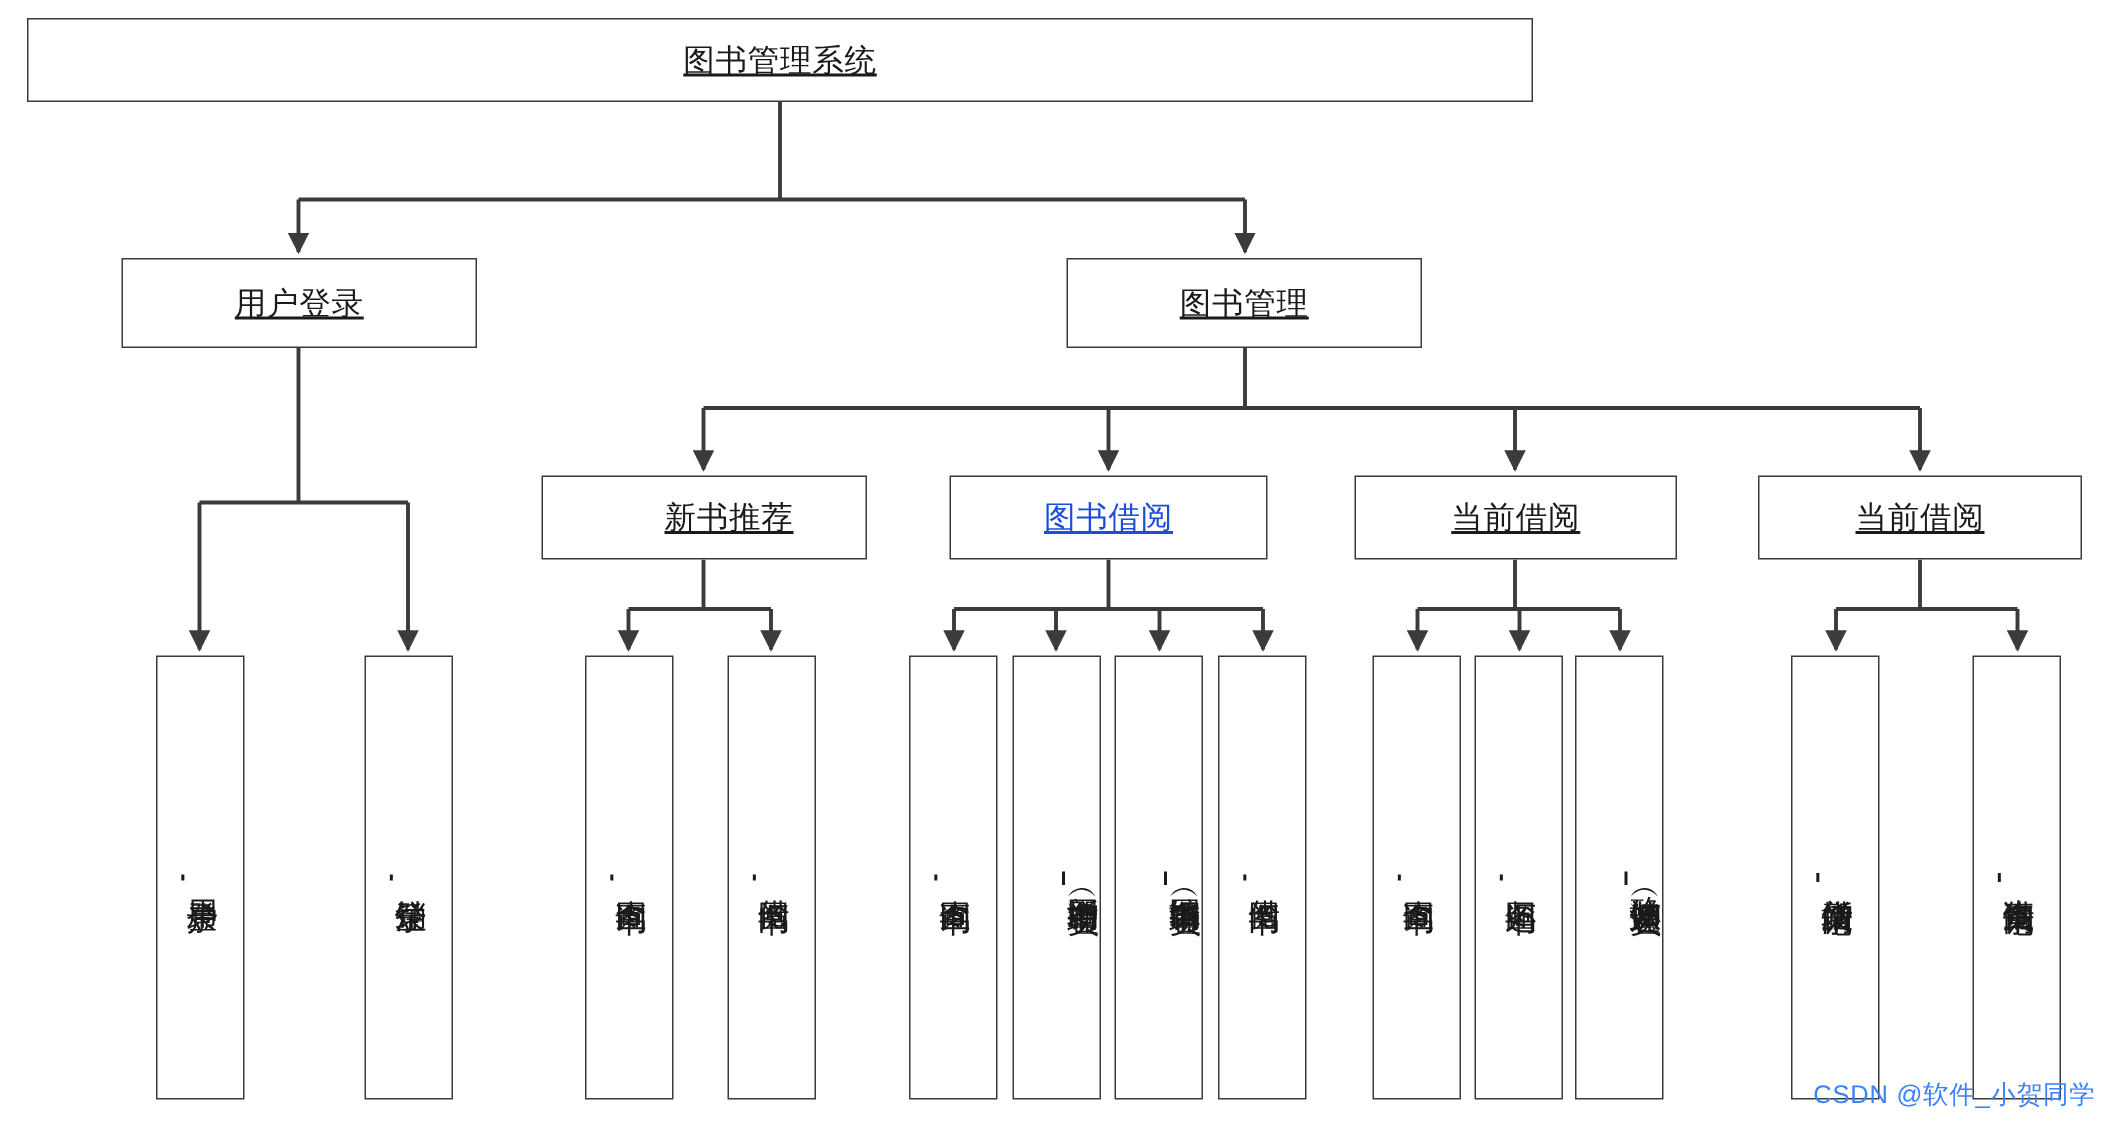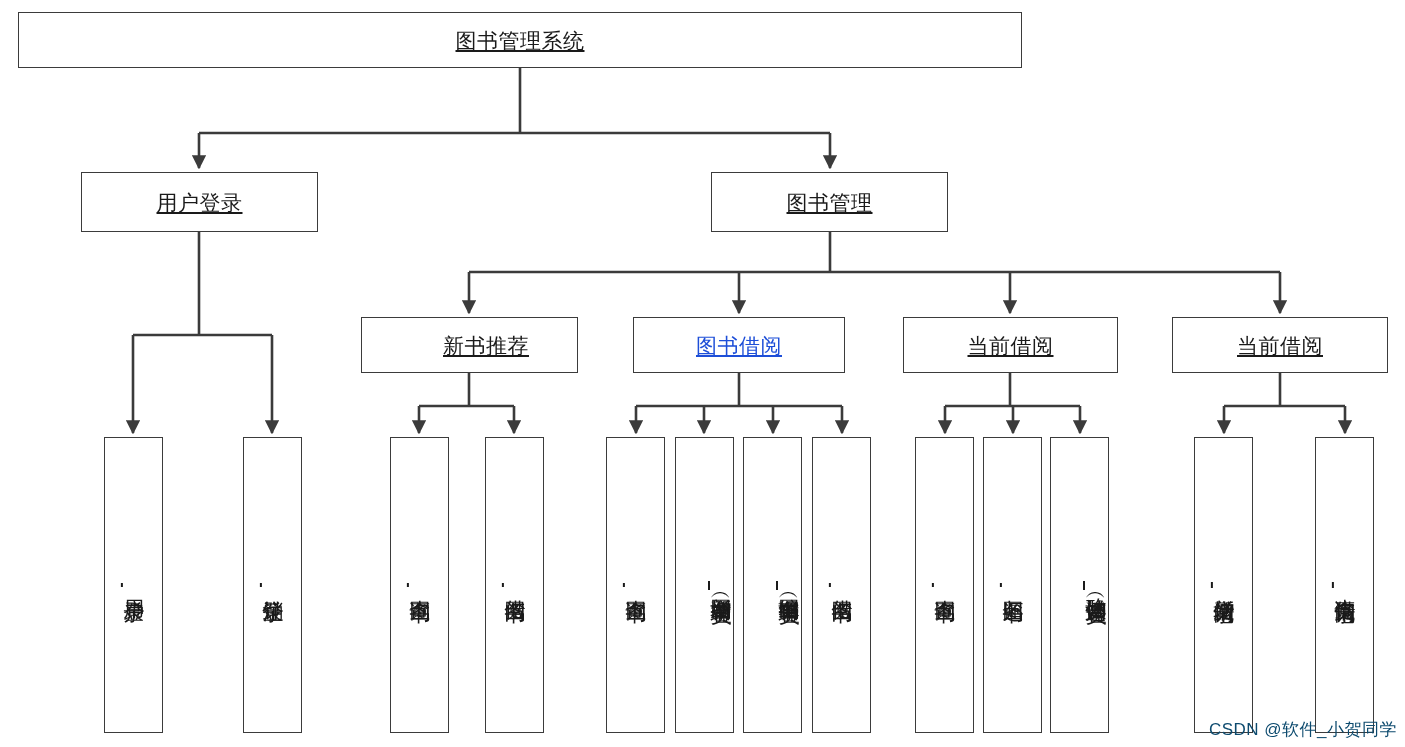--- a/index.html
+++ b/index.html
@@ -183,15 +183,15 @@
   <div class="node vertical align-top" style="left: 1050px; top: 437px; width: 59px; height: 296px; border-color: rgb(59, 59, 59); color: rgb(26, 26, 26); background: rgb(255, 255, 255);">
     <span class="node-label">确认归还（管理员）</span>
   </div>
   <div class="node vertical" style="left: 1194px; top: 437px; width: 59px; height: 296px; border-color: rgb(59, 59, 59); color: rgb(26, 26, 26); background: rgb(255, 255, 255);">
     <span class="node-label">新增借阅记录</span>
   </div>
   <div class="node vertical" style="left: 1315px; top: 437px; width: 59px; height: 296px; border-color: rgb(59, 59, 59); color: rgb(26, 26, 26); background: rgb(255, 255, 255);">
     <span class="node-label">查询借阅记录</span>
   </div>
 
-  <div class="watermark" style="color: #0c4a6e;">CSDN @软件_小贺同学</div>
+  <div class="watermark" style="color: #3b82f6;">CSDN @软件_小贺同学</div>
 
 </div>
 
 </body></html>

